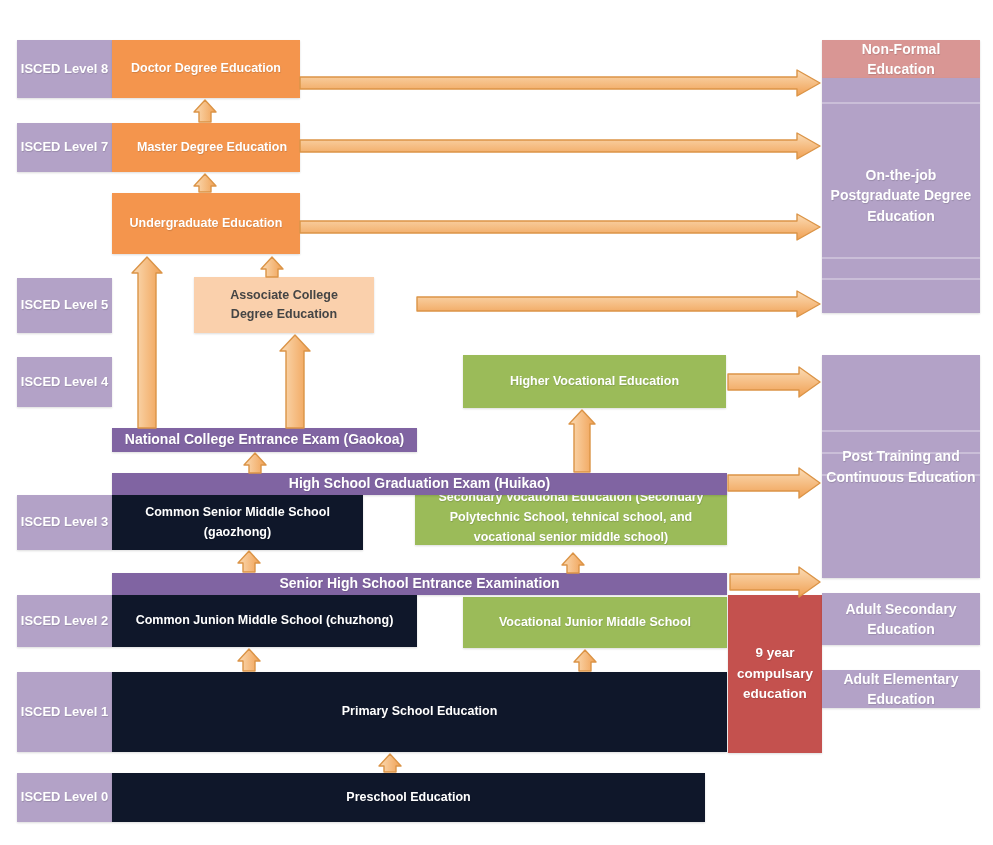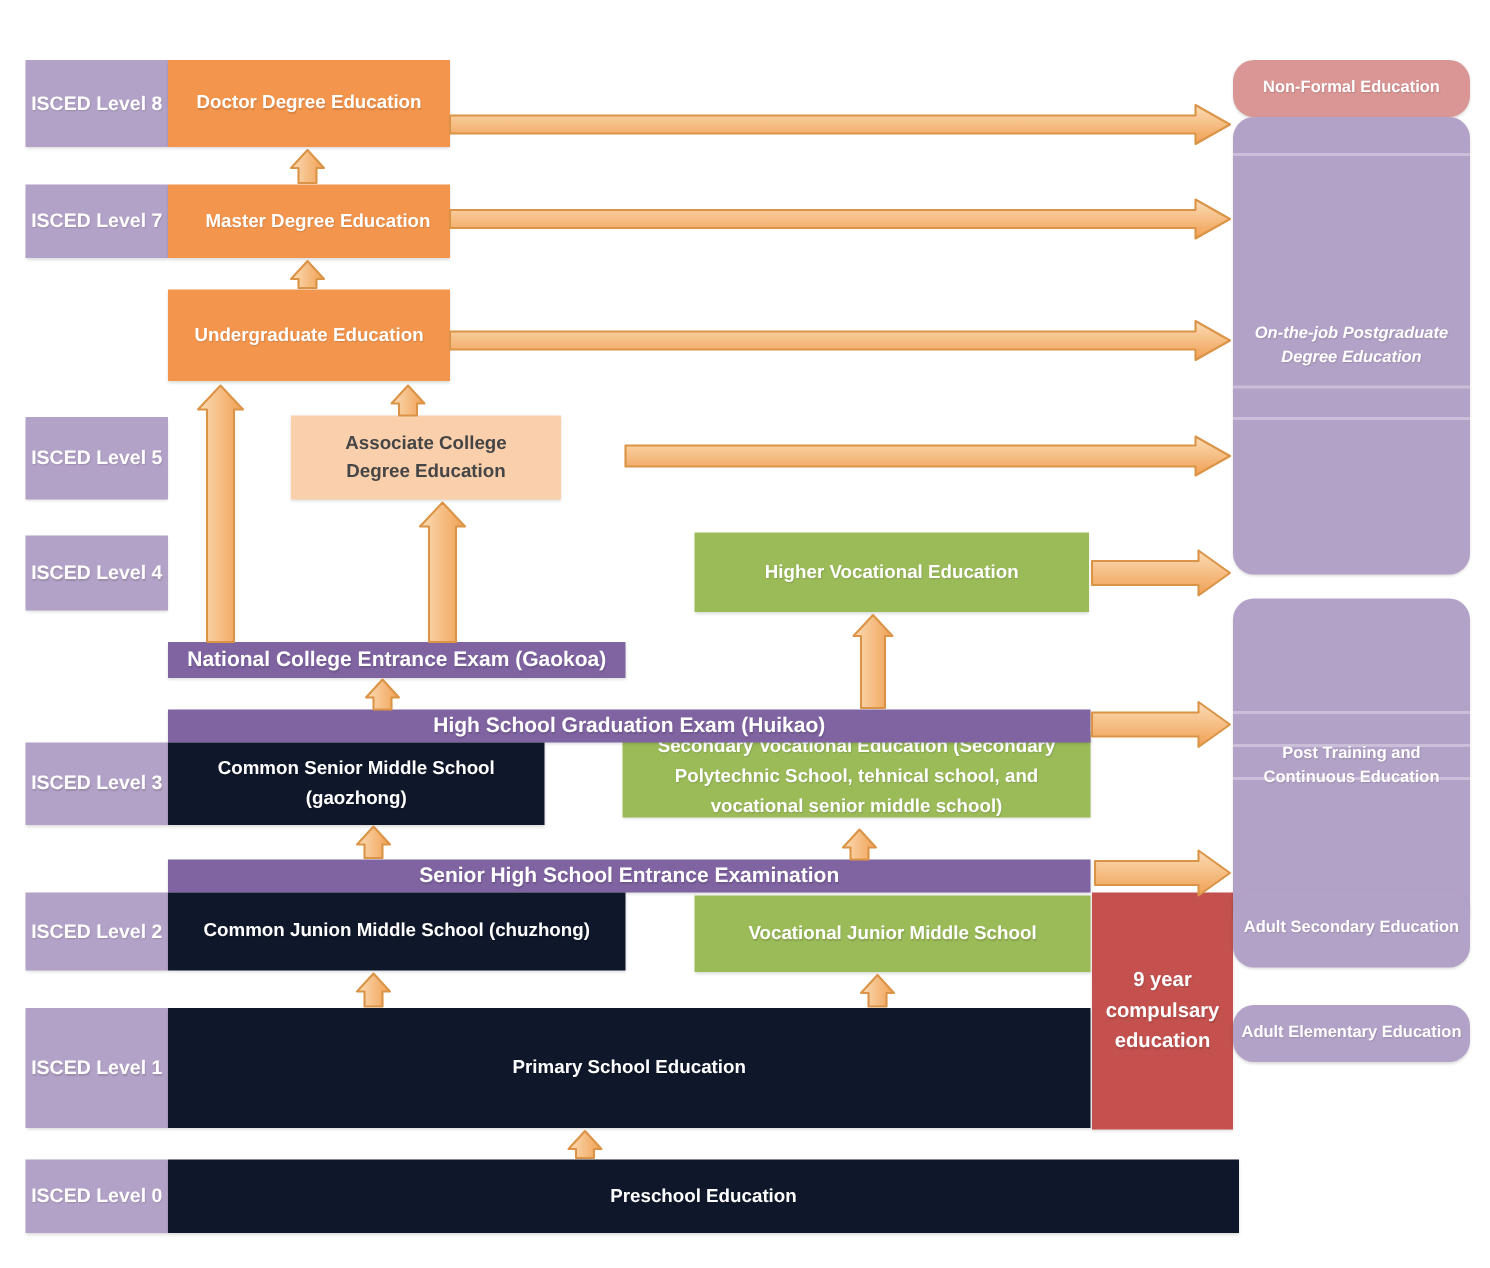--- a/index.html
+++ b/index.html
@@ -17,21 +17,21 @@
   .teal{background:#0f172a;}
   .green{background:#9BBB59;}
   .lpurple{background:#B3A2C7;}
   .dpurple{background:#8064A2;}
   .red{background:#C4514E;}
   .pink{background:#D99694;padding:0 10px;}
   .peach{background:#FAD0AC;color:#454545;text-shadow:none;}
   .isced{left:17px;width:95px;background:#B3A2C7;font-size:13px;white-space:nowrap;}
   .f12{font-size:12.5px;}
   .bar{font-size:14px;white-space:nowrap;}
-  .rcol{left:822px;width:158px;font-size:11px;padding:0 4px;line-height:1.45;border-radius:14px;}
+  .rcol{left:822px;width:158px;font-size:14px;padding:0 4px;line-height:1.45;}
   .sep{position:absolute;left:0;right:0;height:2px;background:rgba(255,255,255,0.3);}
   svg.arrows{position:absolute;left:0;top:0;pointer-events:none;}
   svg.arrows polygon{stroke:#DB9447;stroke-width:1.4;stroke-linejoin:round;}
 </style>
 </head>
 <body>
 
 <div class="canvas">
 
   <div class="box isced" style="top:40px;height:58px;">ISCED Level 8</div>
@@ -52,32 +52,32 @@
   <div class="box green f12" style="left:415px;top:488px;width:312px;height:57px;padding:0 20px;line-height:1.6;">Secondary Vocational Education (Secondary Polytechnic School, tehnical school, and vocational senior middle school)</div>
   <div class="box green f12" style="left:463px;top:597px;width:264px;height:51px;">Vocational Junior Middle School</div>
 
   <div class="box dpurple bar" style="left:112px;top:428px;width:305px;height:24px;">National College Entrance Exam (Gaokoa)</div>
   <div class="box dpurple bar" style="left:112px;top:473px;width:615px;height:22px;">High School Graduation Exam (Huikao)</div>
   <div class="box dpurple bar" style="left:112px;top:573px;width:615px;height:22px;">Senior High School Entrance Examination</div>
 
   <div class="box teal f12" style="left:112px;top:495px;width:251px;height:55px;padding:0 8px;">Common Senior Middle School (gaozhong)</div>
   <div class="box teal f12" style="left:112px;top:595px;width:305px;height:52px;">Common Junion Middle School (chuzhong)</div>
   <div class="box teal f12" style="left:112px;top:672px;width:615px;height:80px;">Primary School Education</div>
-  <div class="box teal f12" style="left:112px;top:773px;width:714px;height:49px;">Preschool Education</div>
+  <div class="box teal f12" style="left:112px;top:773px;width:593px;height:49px;">Preschool Education</div>
 
   <div class="box red" style="left:728px;top:595px;width:94px;height:158px;font-size:13.5px;padding:0 5px;">9 year compulsary education</div>
 
   <div class="box pink rcol" style="top:40px;height:38px;">Non-Formal Education</div>
-  <div class="box lpurple rcol" style="top:78px;height:305px;font-style:italic;">
+  <div class="box lpurple rcol" style="top:78px;height:235px;">
     <span>On-the-job Postgraduate Degree Education</span>
     <i class="sep" style="top:24px;"></i>
     <i class="sep" style="top:179px;"></i>
     <i class="sep" style="top:200px;"></i>
   </div>
-  <div class="box lpurple rcol" style="top:355px;height:223px;margin-top:44px;">
+  <div class="box lpurple rcol" style="top:355px;height:223px;">
     <span>Post Training and Continuous Education</span>
     <i class="sep" style="top:75px;"></i>
     <i class="sep" style="top:97px;"></i>
     <i class="sep" style="top:119px;"></i>
   </div>
   <div class="box lpurple rcol" style="top:593px;height:52px;">Adult Secondary Education</div>
   <div class="box lpurple rcol" style="top:670px;height:38px;">Adult Elementary Education</div>
 
   <svg class="arrows" width="993" height="845" viewBox="0 0 993 845">
     <defs>

